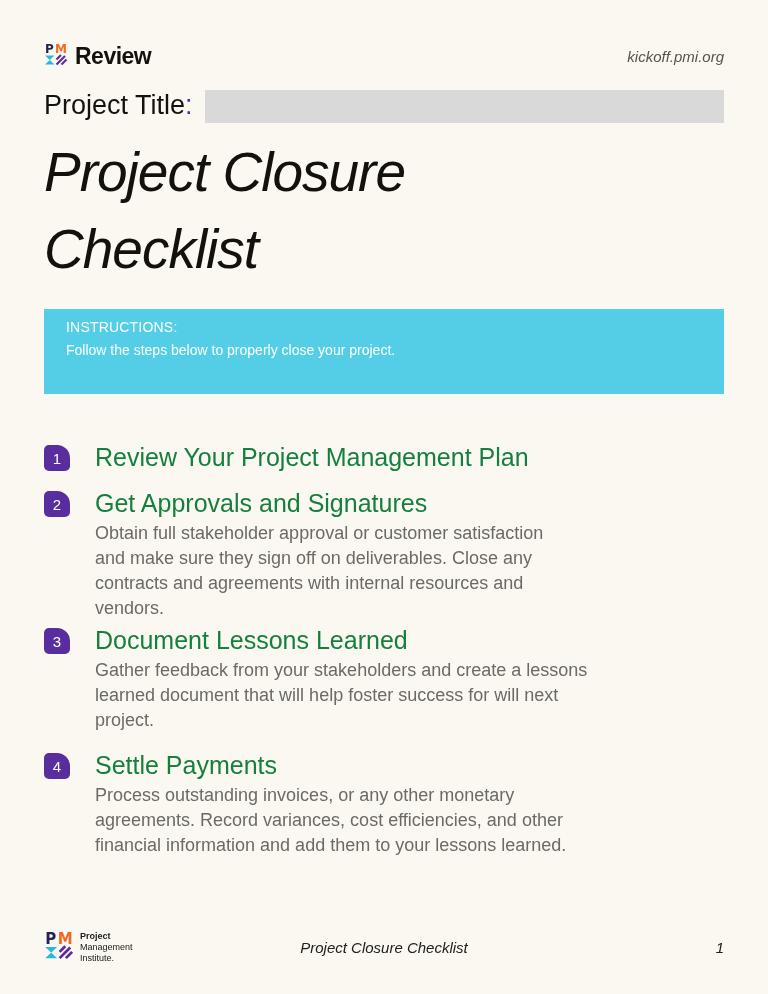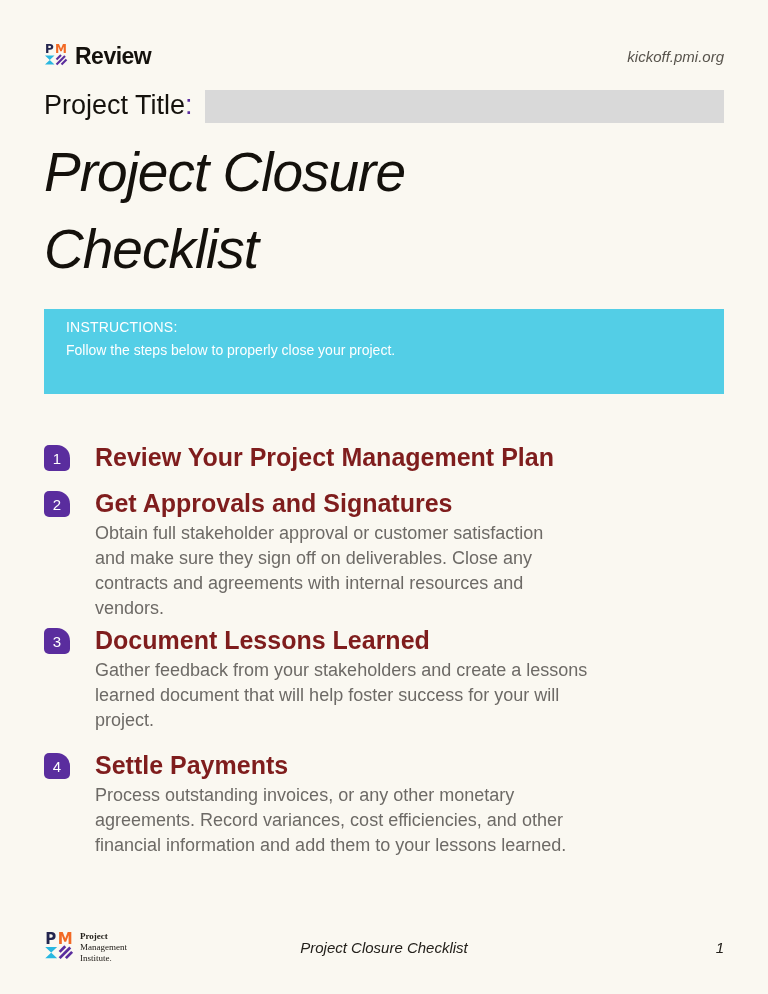--- a/index.html
+++ b/index.html
@@ -97,43 +97,42 @@
     color: #ffffff;
     font-size: 15px;
     display: flex;
     align-items: center;
     justify-content: center;
     border-radius: 5px 13px 5px 5px;
   }
   .step-title {
     font-size: 25px;
     line-height: 30px;
-    font-weight: 700;
-    color: #7f1d1d;
+    font-weight: 400;
+    color: #15803d;
   }
   .step-desc {
     margin-top: 3px;
     font-size: 18px;
     line-height: 25px;
     color: #6d6a66;
     white-space: pre-line;
   }
 
   
   .footer {
     margin-top: auto;
     display: flex;
     align-items: center;
   }
   .footer-left { flex: 1; display: flex; align-items: center; gap: 6px; }
   .footer-org {
     font-size: 9px;
     line-height: 11px;
     color: #23201b;
-    font-family: Liberation Serif, serif;
   }
   .footer-org .org-line-1 { font-weight: 700; }
   .footer-center {
     flex: none;
     font-style: italic;
     font-size: 15px;
     color: #23201b;
   }
   .footer-right {
     flex: 1;
@@ -202,21 +201,21 @@
 contracts and agreements with internal resources and
 vendors.</div>
       </div>
     </div>
 
     <div class="step step-3">
       <div class="step-badge">3</div>
       <div>
         <div class="step-title">Document Lessons Learned</div>
         <div class="step-desc">Gather feedback from your stakeholders and create a lessons
-learned document that will help foster success for your will
+learned document that will help foster success for will next
 project.</div>
       </div>
     </div>
 
     <div class="step step-4">
       <div class="step-badge">4</div>
       <div>
         <div class="step-title">Settle Payments</div>
         <div class="step-desc">Process outstanding invoices, or any other monetary
 agreements. Record variances, cost efficiencies, and other

